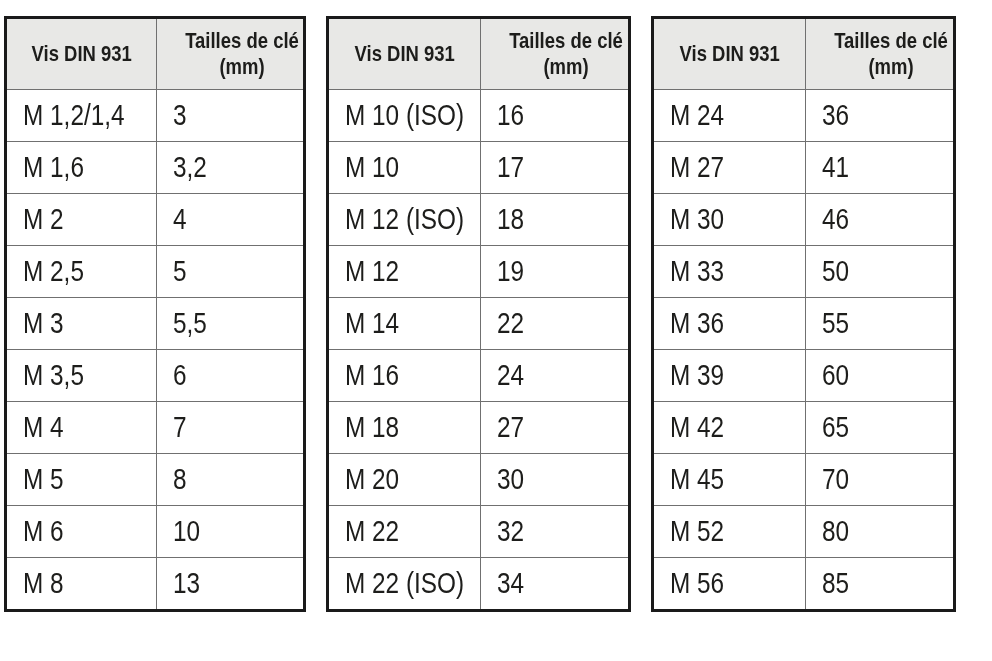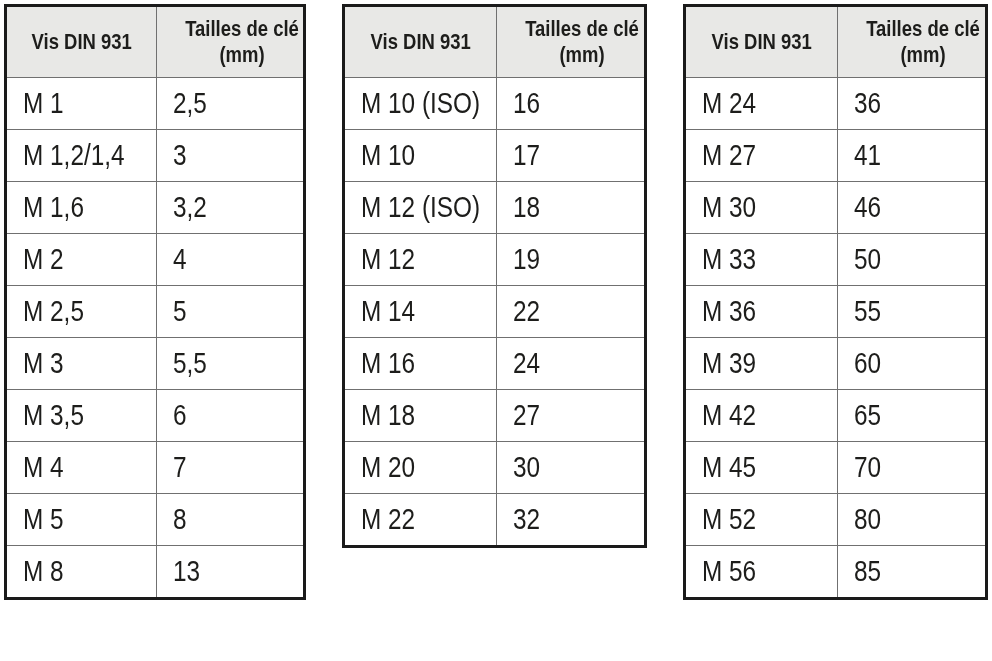--- a/index.html
+++ b/index.html
@@ -7,21 +7,21 @@
     --border_outer:#1a1a1a;
     --border_inner:#707070;
     --text:#1d1d1b;
   }
   html,body{margin:0;padding:0;}
   body{
     width:992px;height:661px;overflow:hidden;
     background:#ffffff;color:var(--text);
     font-family:"Liberation Sans","DejaVu Sans",sans-serif;
   }
-  .tables-wrap{display:flex;gap:36px;padding:4px 0 0 4px;align-items:flex-start;}
+  .tables-wrap{display:flex;gap:20px;padding:16px 0 0 4px;align-items:flex-start;}
   table.din{border-collapse:collapse;table-layout:fixed;border:3px solid var(--border_outer);background:#fff;}
   table.t1{width:302px;}
   table.t2,table.t3{width:305px;}
   col.c1{width:50.5%;}
   col.c2{width:49.5%;}
   th,td{border:1px solid var(--border_inner);padding:0;}
   th{
     height:70px;background:var(--header_bg);
     text-align:center;vertical-align:middle;
     font-weight:bold;font-size:22px;line-height:26px;
@@ -45,24 +45,20 @@
         <col class="c2">
       </colgroup>
     <thead>
       <tr>
         <th><span class="txt">Vis DIN 931</span></th>
         <th><span class="txt wrap">Tailles de clé (mm)</span></th>
       </tr>
     </thead>
     <tbody>
       <tr>
-          <td><span class="txt">M 1</span></td>
-          <td><span class="txt">2,5</span></td>
-        </tr>
-      <tr>
           <td><span class="txt">M 1,2/1,4</span></td>
           <td><span class="txt">3</span></td>
         </tr>
       <tr>
           <td><span class="txt">M 1,6</span></td>
           <td><span class="txt">3,2</span></td>
         </tr>
       <tr>
           <td><span class="txt">M 2</span></td>
           <td><span class="txt">4</span></td>
@@ -79,20 +75,24 @@
           <td><span class="txt">M 3,5</span></td>
           <td><span class="txt">6</span></td>
         </tr>
       <tr>
           <td><span class="txt">M 4</span></td>
           <td><span class="txt">7</span></td>
         </tr>
       <tr>
           <td><span class="txt">M 5</span></td>
           <td><span class="txt">8</span></td>
+        </tr>
+      <tr>
+          <td><span class="txt">M 6</span></td>
+          <td><span class="txt">10</span></td>
         </tr>
       <tr>
           <td><span class="txt">M 8</span></td>
           <td><span class="txt">13</span></td>
         </tr>
     </tbody>
   </table>
 
   <table class="din t2">
     <colgroup>
@@ -135,20 +135,24 @@
           <td><span class="txt">27</span></td>
         </tr>
       <tr>
           <td><span class="txt">M 20</span></td>
           <td><span class="txt">30</span></td>
         </tr>
       <tr>
           <td><span class="txt">M 22</span></td>
           <td><span class="txt">32</span></td>
         </tr>
+      <tr>
+          <td><span class="txt">M 22 (ISO)</span></td>
+          <td><span class="txt">34</span></td>
+        </tr>
     </tbody>
   </table>
 
   <table class="din t3">
     <colgroup>
         <col class="c1">
         <col class="c2">
       </colgroup>
     <thead>
       <tr>

